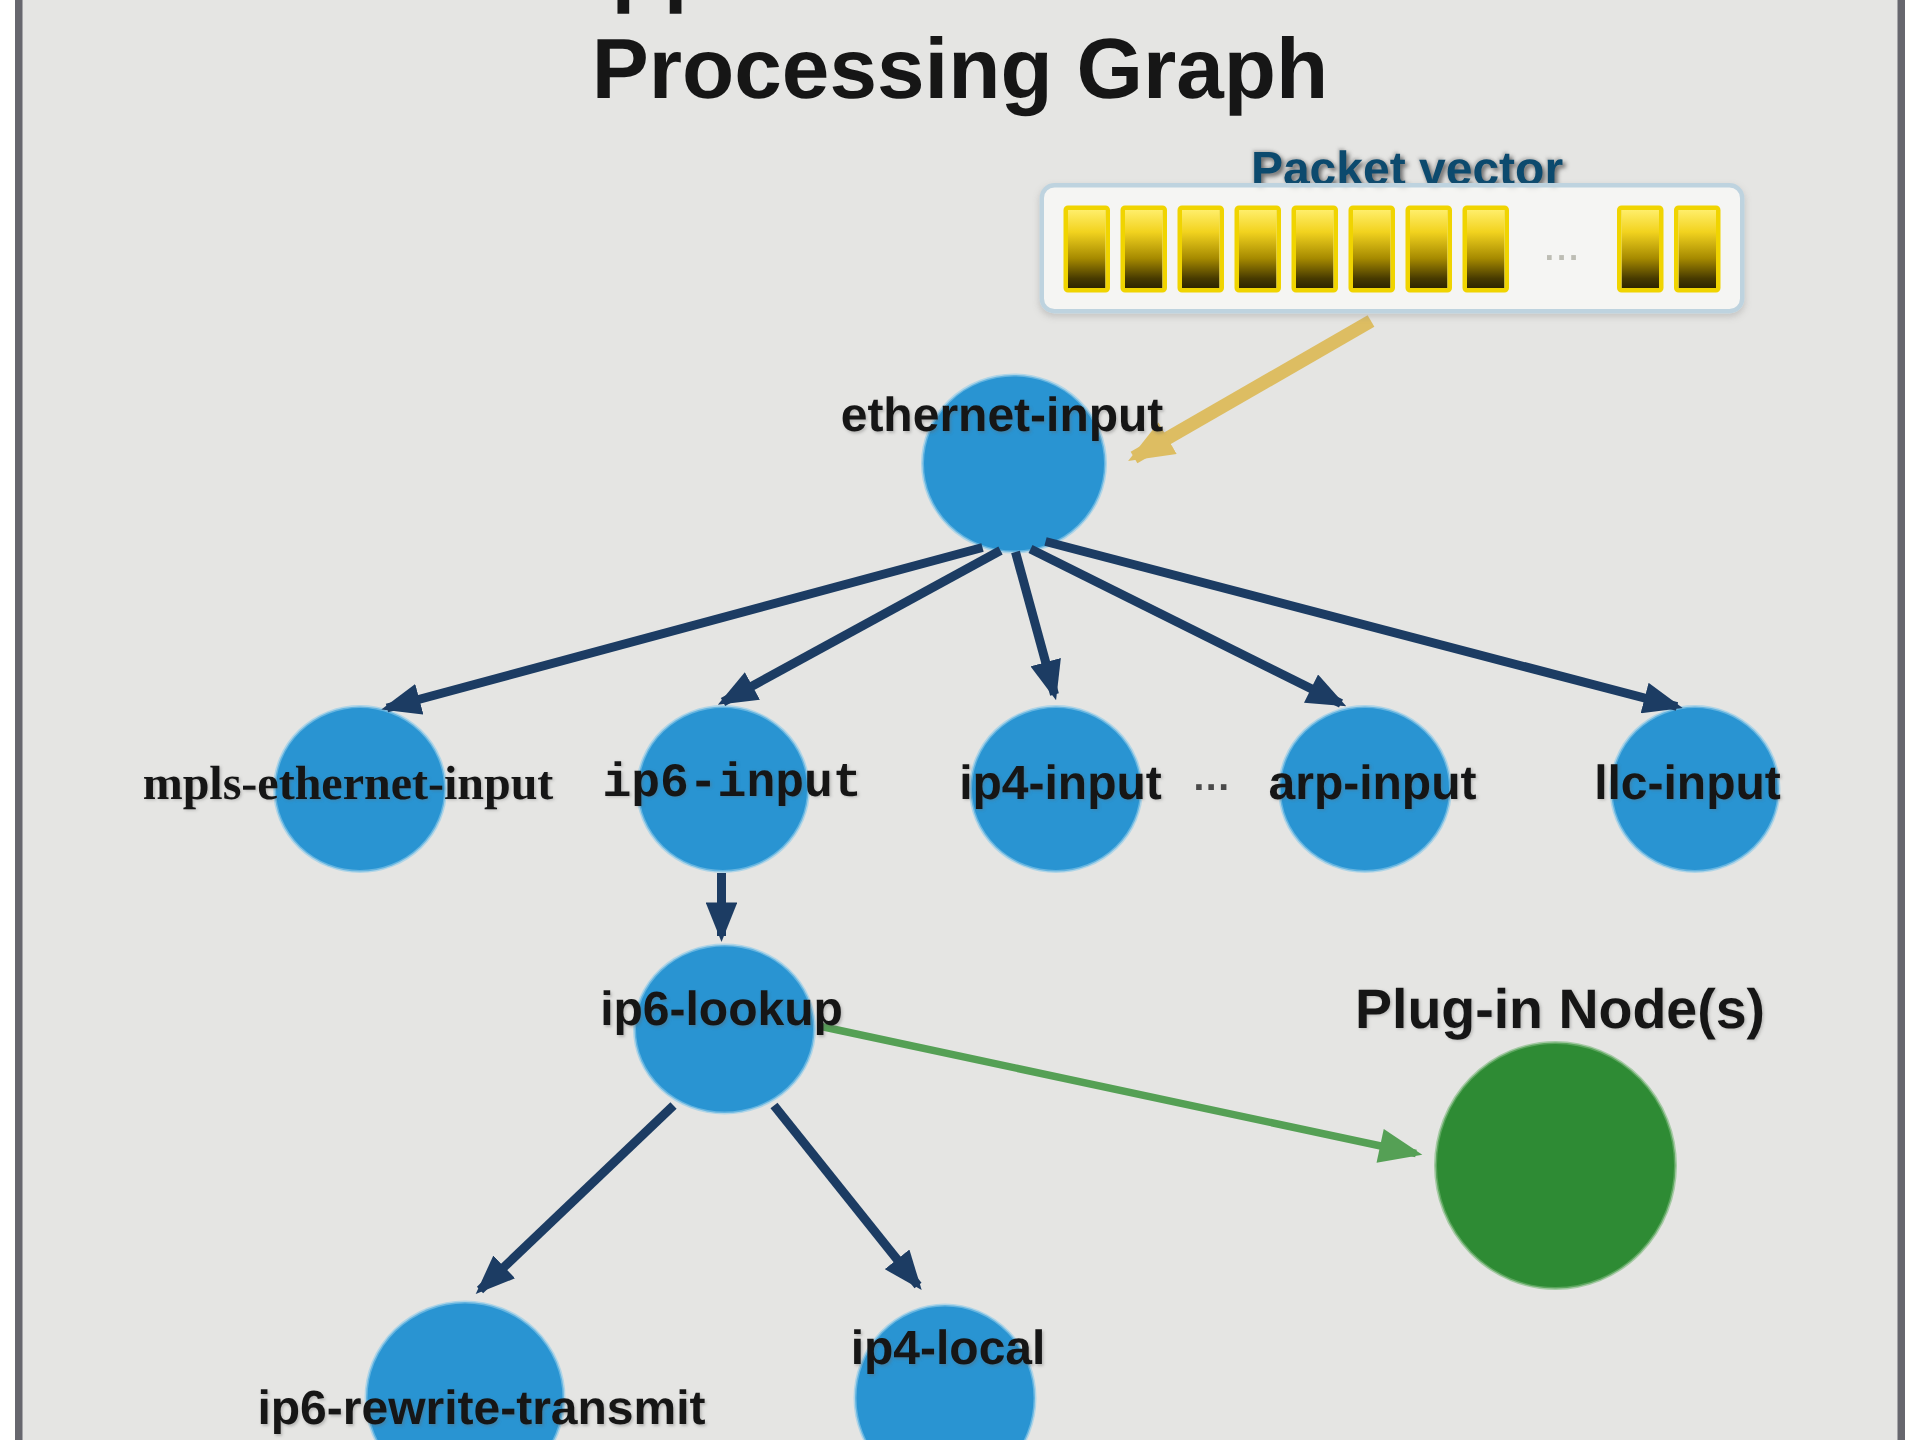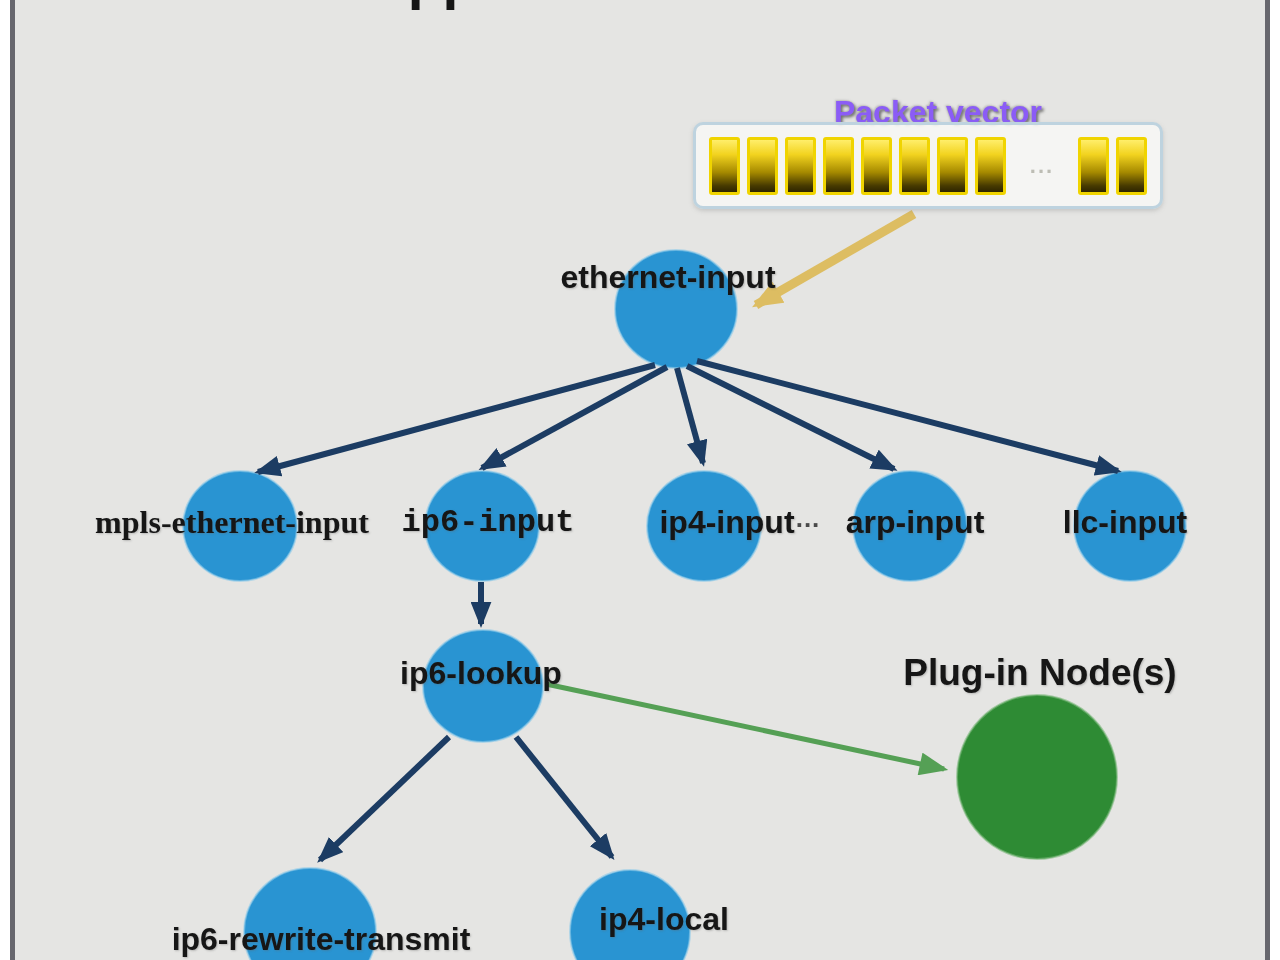--- a/index.html
+++ b/index.html
@@ -27,21 +27,21 @@
     position: absolute; top: -56px; left: 0; width: 100%;
     text-align: center;
     font-size: 57px; font-weight: bold; line-height: 68px;
     color: #161616; letter-spacing: 0;
   }
   .title div { white-space: nowrap; }
 
   .packet-label {
     position: absolute; left: 938px; top: 94px;
     transform: translateX(-50%);
-    font-size: 32px; font-weight: bold; color: #8b5cf6;
+    font-size: 32px; font-weight: bold; color: #0c4a6e;
     white-space: nowrap;
     text-shadow: 2px 2px 3px rgba(105,105,105,0.95), -1px -1px 2px rgba(150,150,150,0.5);
   }
 
   .packet-box {
     position: absolute; left: 693px; top: 122px;
     width: 470px; height: 87px;
     box-sizing: border-box;
     border: 3px solid #bed3df;
     border-radius: 10px;
@@ -120,20 +120,21 @@
         <line x1="481" y1="582" x2="481" y2="624" stroke="#1c3c63" stroke-width="6" marker-end="url(#arrow-navy)"></line>
         <line x1="449" y1="737" x2="320" y2="860" stroke="#1c3c63" stroke-width="6" marker-end="url(#arrow-navy)"></line>
         <line x1="516" y1="737" x2="612" y2="857" stroke="#1c3c63" stroke-width="6" marker-end="url(#arrow-navy)"></line>
         <line x1="546" y1="684" x2="944" y2="769" stroke="#55a055" stroke-width="5" marker-end="url(#arrow-green)"></line>
         <line x1="914" y1="214" x2="756" y2="305" stroke="#ddbd62" stroke-width="9" marker-end="url(#arrow-tan)"></line>
       </g>
   </svg>
 
   <div class="title">
     <div>Custom Application : Custom Packet</div>
+    <div>Processing Graph</div>
   </div>
 
   <div class="packet-label">Packet vector</div>
 
   <div class="packet-box">
     <div class="cells" id="cells-before">
         <div class="packet-cell"></div>
         <div class="packet-cell"></div>
         <div class="packet-cell"></div>
         <div class="packet-cell"></div>
@@ -146,23 +147,23 @@
     <div class="cells" id="cells-after">
         <div class="packet-cell"></div>
         <div class="packet-cell"></div>
       </div>
   </div>
 
   <div id="labels">
       <div class="node-label" style="left: 668px; top: 277px;">ethernet-input</div>
       <div class="node-label" style="left: 232px; top: 522px; font-family: Liberation Serif, serif;">mpls-ethernet-input</div>
       <div class="node-label" style="left: 488px; top: 522px; font-family: Liberation Mono, monospace;">ip6-input</div>
-      <div class="node-label" style="left: 707px; top: 522px; margin-left: 20px;">ip4-input</div>
+      <div class="node-label" style="left: 707px; top: 522px;">ip4-input</div>
       <div class="node-label" style="left: 915px; top: 522px;">arp-input</div>
       <div class="node-label" style="left: 1125px; top: 522px;">llc-input</div>
       <div class="node-label" style="left: 481px; top: 673px;">ip6-lookup</div>
       <div class="node-label" style="left: 321px; top: 899px; margin-top: 40px;">ip6-rewrite-transmit</div>
-      <div class="node-label" style="left: 664px; top: 899px; margin-top: 20px;">ip4-local</div>
+      <div class="node-label" style="left: 632px; top: 899px;">ip4-local</div>
       <div class="node-label plugin" style="left: 1040px; top: 673px;">Plug-in Node(s)</div>
       <div class="annotation" style="left: 808px; top: 518px;">...</div>
     </div>
 
 </div>
 
 </body></html>

